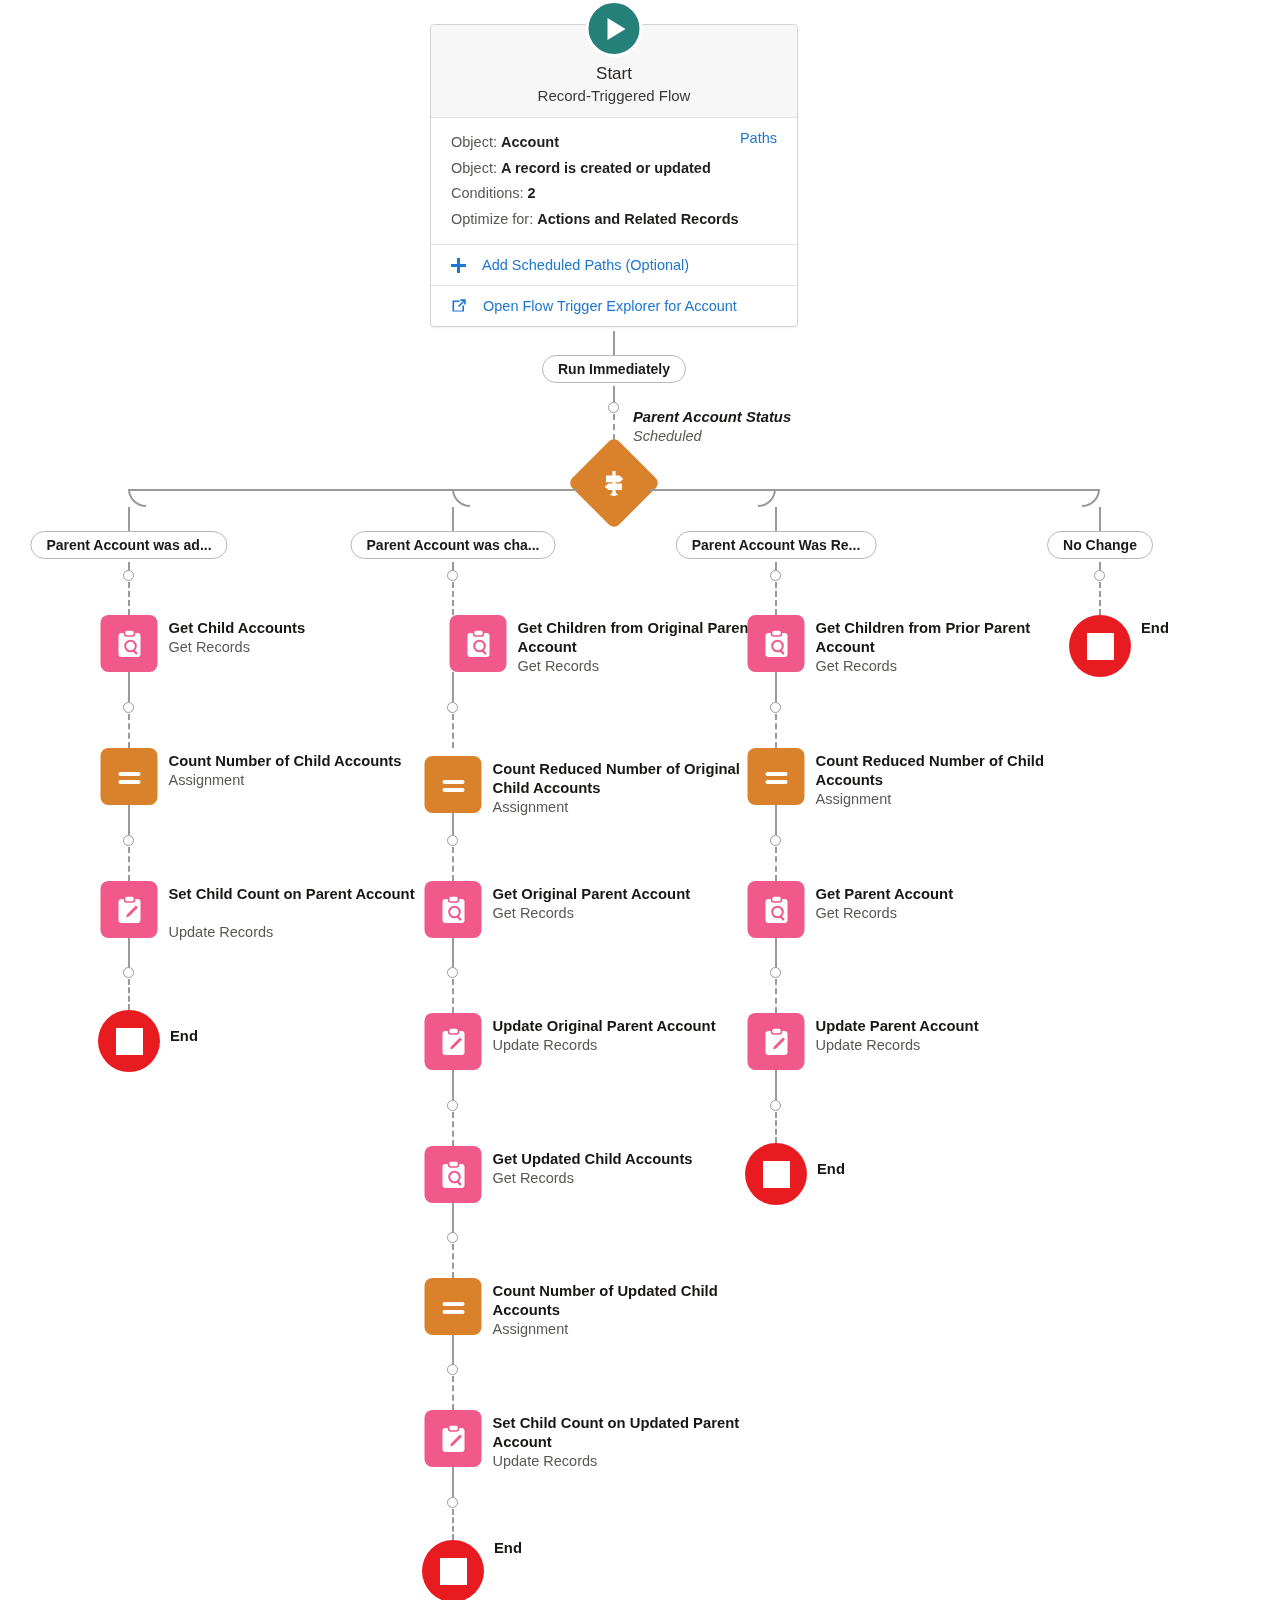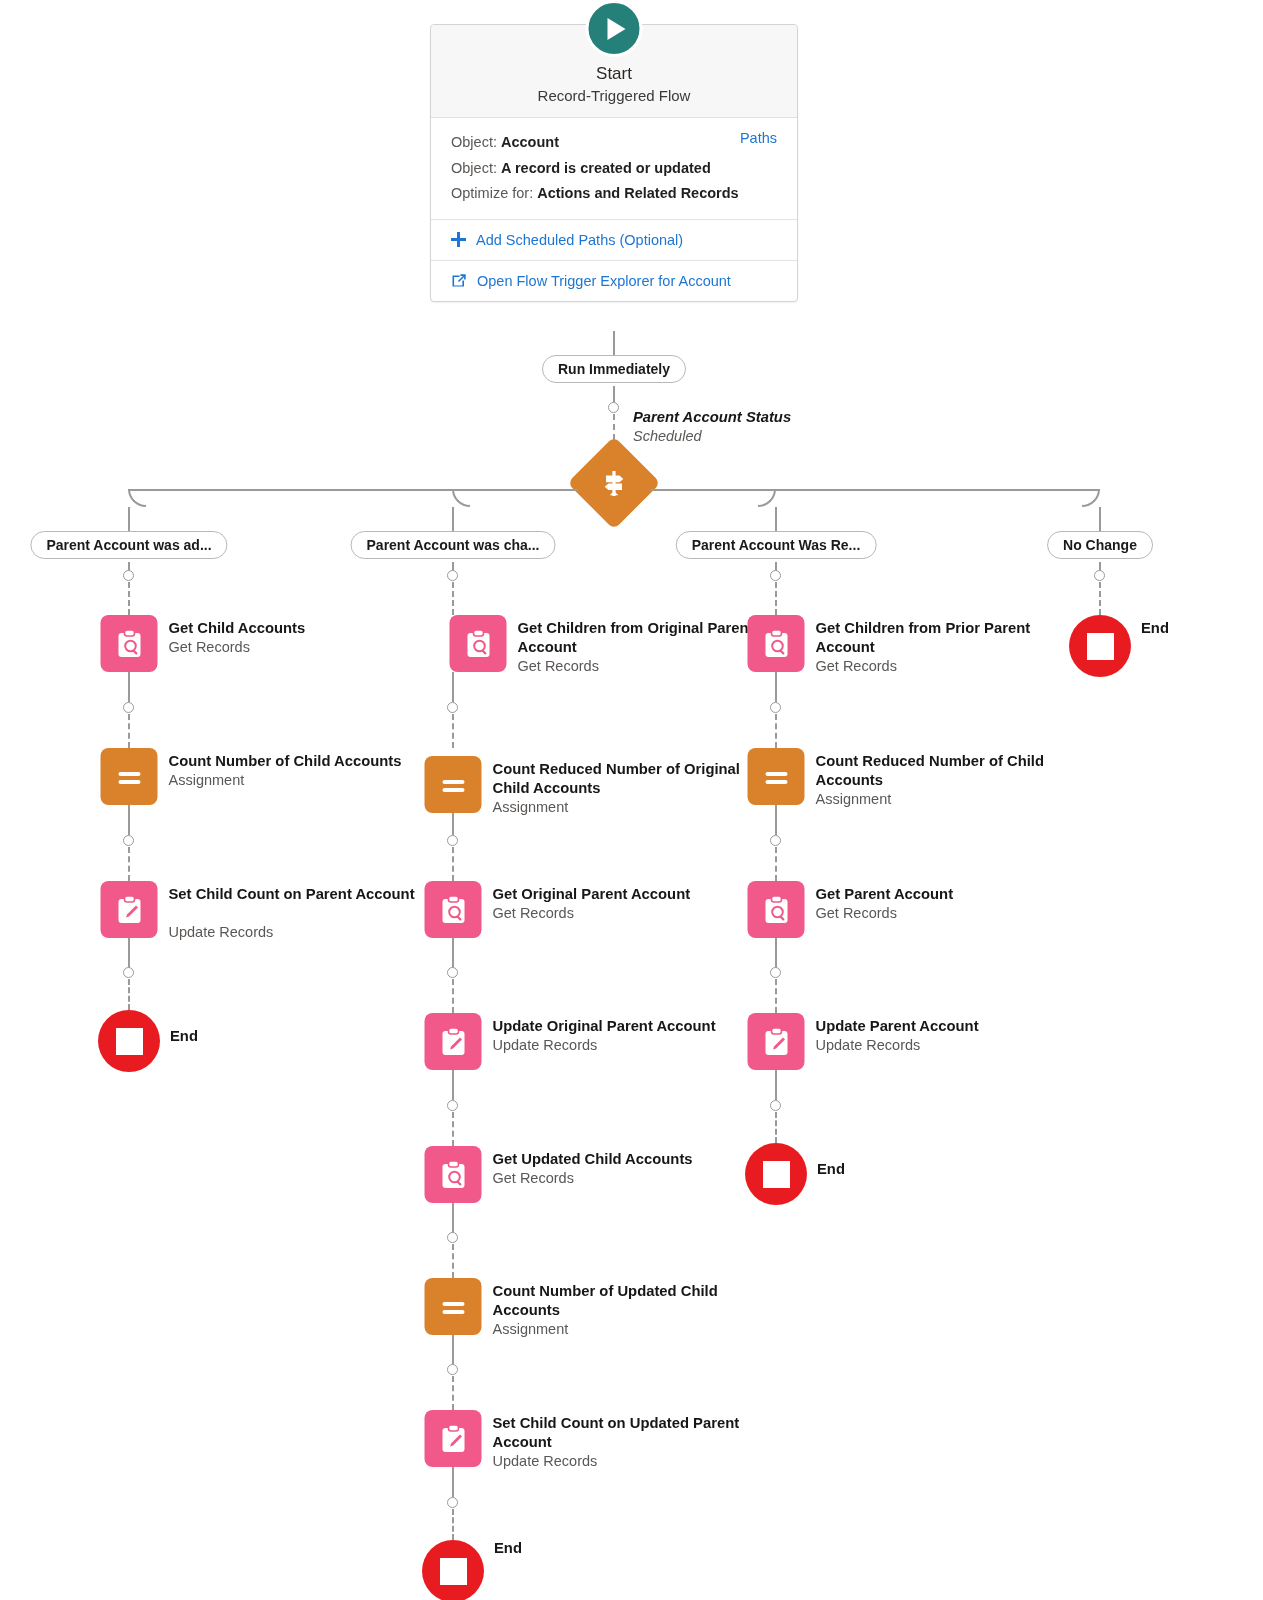--- a/index.html
+++ b/index.html
@@ -54,21 +54,21 @@
   }
   .start-body { padding: 12px 20px 12px; position: relative; }
   .start-row { font-size: 14.5px; color: #5a5755; line-height: 25.5px; white-space: nowrap; }
   .start-row b { color: #201f1e; font-weight: bold; }
   .edit-link {
     position: absolute; right: 20px; top: 12px;
     font-size: 14.5px; color: #1d76d1; cursor: pointer;
   }
   .start-foot {
     border-top: 1px solid #e2e2e2; padding: 12px 20px;
-    display: flex; align-items: center; gap: 10px;
+    display: flex; align-items: center; gap: 16px;
     font-size: 14.5px; color: #1d76d1; cursor: pointer;
   }
   .plus-icon {
     position: relative; width: 15px; height: 15px; flex: 0 0 15px;
   }
   .plus-icon::before, .plus-icon::after {
     content: ""; position: absolute; background: #1d76d1;
   }
   .plus-icon::before { left: 0; top: 6px; width: 15px; height: 3px; }
   .plus-icon::after { top: 0; left: 6px; height: 15px; width: 3px; }
@@ -149,20 +149,24 @@
     </div>
     <div class="start-body">
       <div class="start-row">
         <span>Object:</span>
         <b>Account</b>
       </div>
       <div class="edit-link">Paths</div>
       <div class="start-row">
         <span>Object:</span>
         <b>A record is created or updated</b>
+      </div>
+      <div class="start-row">
+        <span>Conditions:</span>
+        <b>2</b>
       </div>
       <div class="start-row">
         <span>Optimize for:</span>
         <b>Actions and Related Records</b>
       </div>
     </div>
     <div class="start-foot">
       <span class="plus-icon"></span>
       <span>Add Scheduled Paths (Optional)</span>
     </div>

